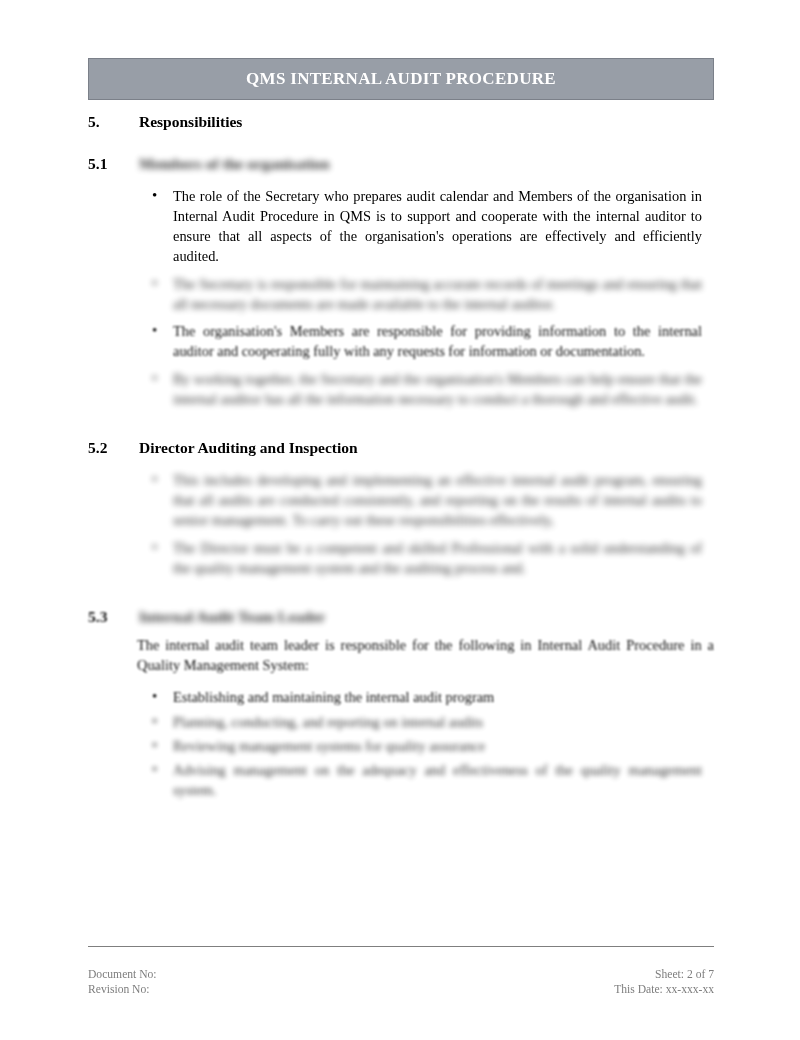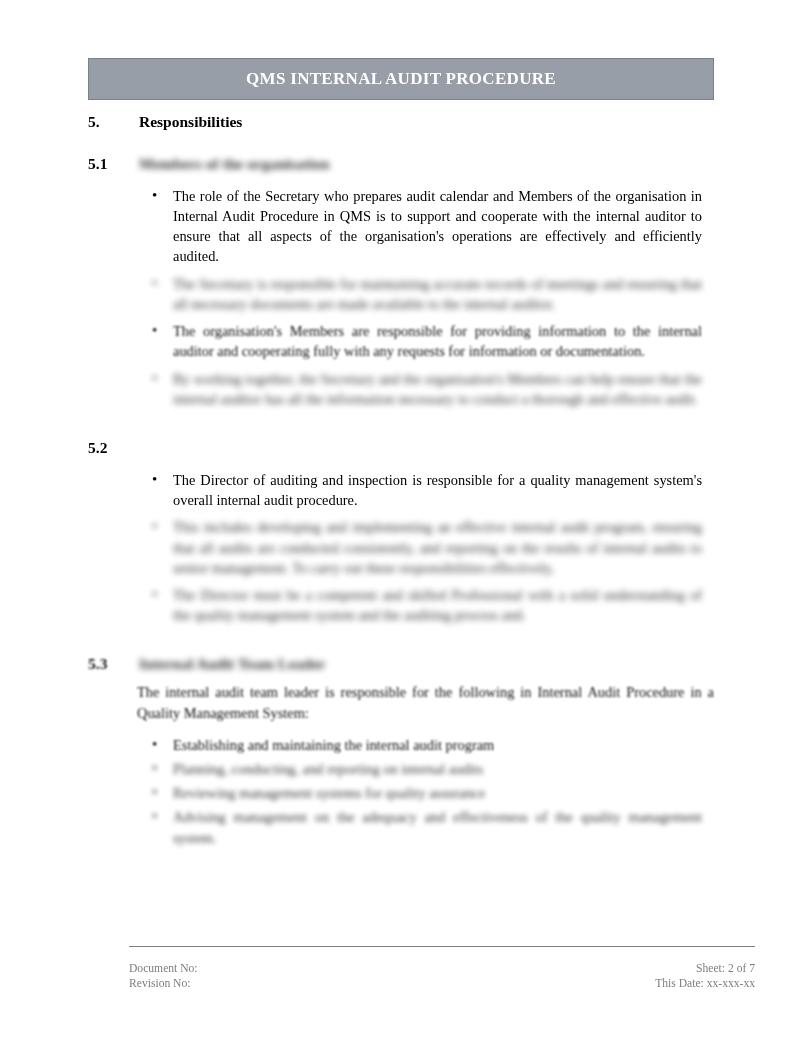--- a/index.html
+++ b/index.html
@@ -120,25 +120,24 @@
   }
   .gap-md { height: 17px; }
 
   
   .footer {
     position: absolute;
     left: 88px;
     top: 946px;
     width: 626px;
     border-top: 1px solid #7f7f7f;
-    padding-top: 14px;
+    padding-top: 20px;
     color: #7d7d7d;
     font-size: 11.6px;
     line-height: 1.3;
-    margin-left: 41px;
   }
   .footer-row {
     display: flex;
     justify-content: space-between;
     align-items: baseline;
   }
   .footer-left { text-align: left; }
   .footer-right { text-align: right; }
 </style>
 </head>
@@ -166,24 +165,24 @@
       <li>The role of the Secretary who prepares audit calendar and Members of the organisation in Internal Audit Procedure in QMS is to support and cooperate with the internal auditor to ensure that all aspects of the organisation's operations are effectively and efficiently audited.</li>
       <li class="blur-strong">The Secretary is responsible for maintaining accurate records of meetings and ensuring that all necessary documents are made available to the internal auditor.</li>
       <li class="blur-light">The organisation's Members are responsible for providing information to the internal auditor and cooperating fully with any requests for information or documentation.</li>
       <li class="blur-strong">By working together, the Secretary and the organisation's Members can help ensure that the internal auditor has all the information necessary to conduct a thorough and effective audit.</li>
     </ul>
 
     <div class="gap-md"></div>
 
     <div class="sec-row h2-row">
       <div class="sec-num">5.2</div>
+      <div class="sec-title">Director Auditing and Inspection</div>
     </div>
 
     <ul class="bullets">
-      <li>The Director of auditing and inspection is responsible for a quality management system's overall internal audit procedure.</li>
       <li class="blur-strong">This includes developing and implementing an effective internal audit program, ensuring that all audits are conducted consistently, and reporting on the results of internal audits to senior management. To carry out these responsibilities effectively,</li>
       <li class="blur-strong">The Director must be a competent and skilled Professional with a solid understanding of the quality management system and the auditing process and.</li>
     </ul>
 
     <div class="gap-md"></div>
 
     <div class="sec-row h2-row">
       <div class="sec-num blur-light">5.3</div>
       <div class="sec-title blur-strong">Internal Audit Team Leader</div>
     </div>

